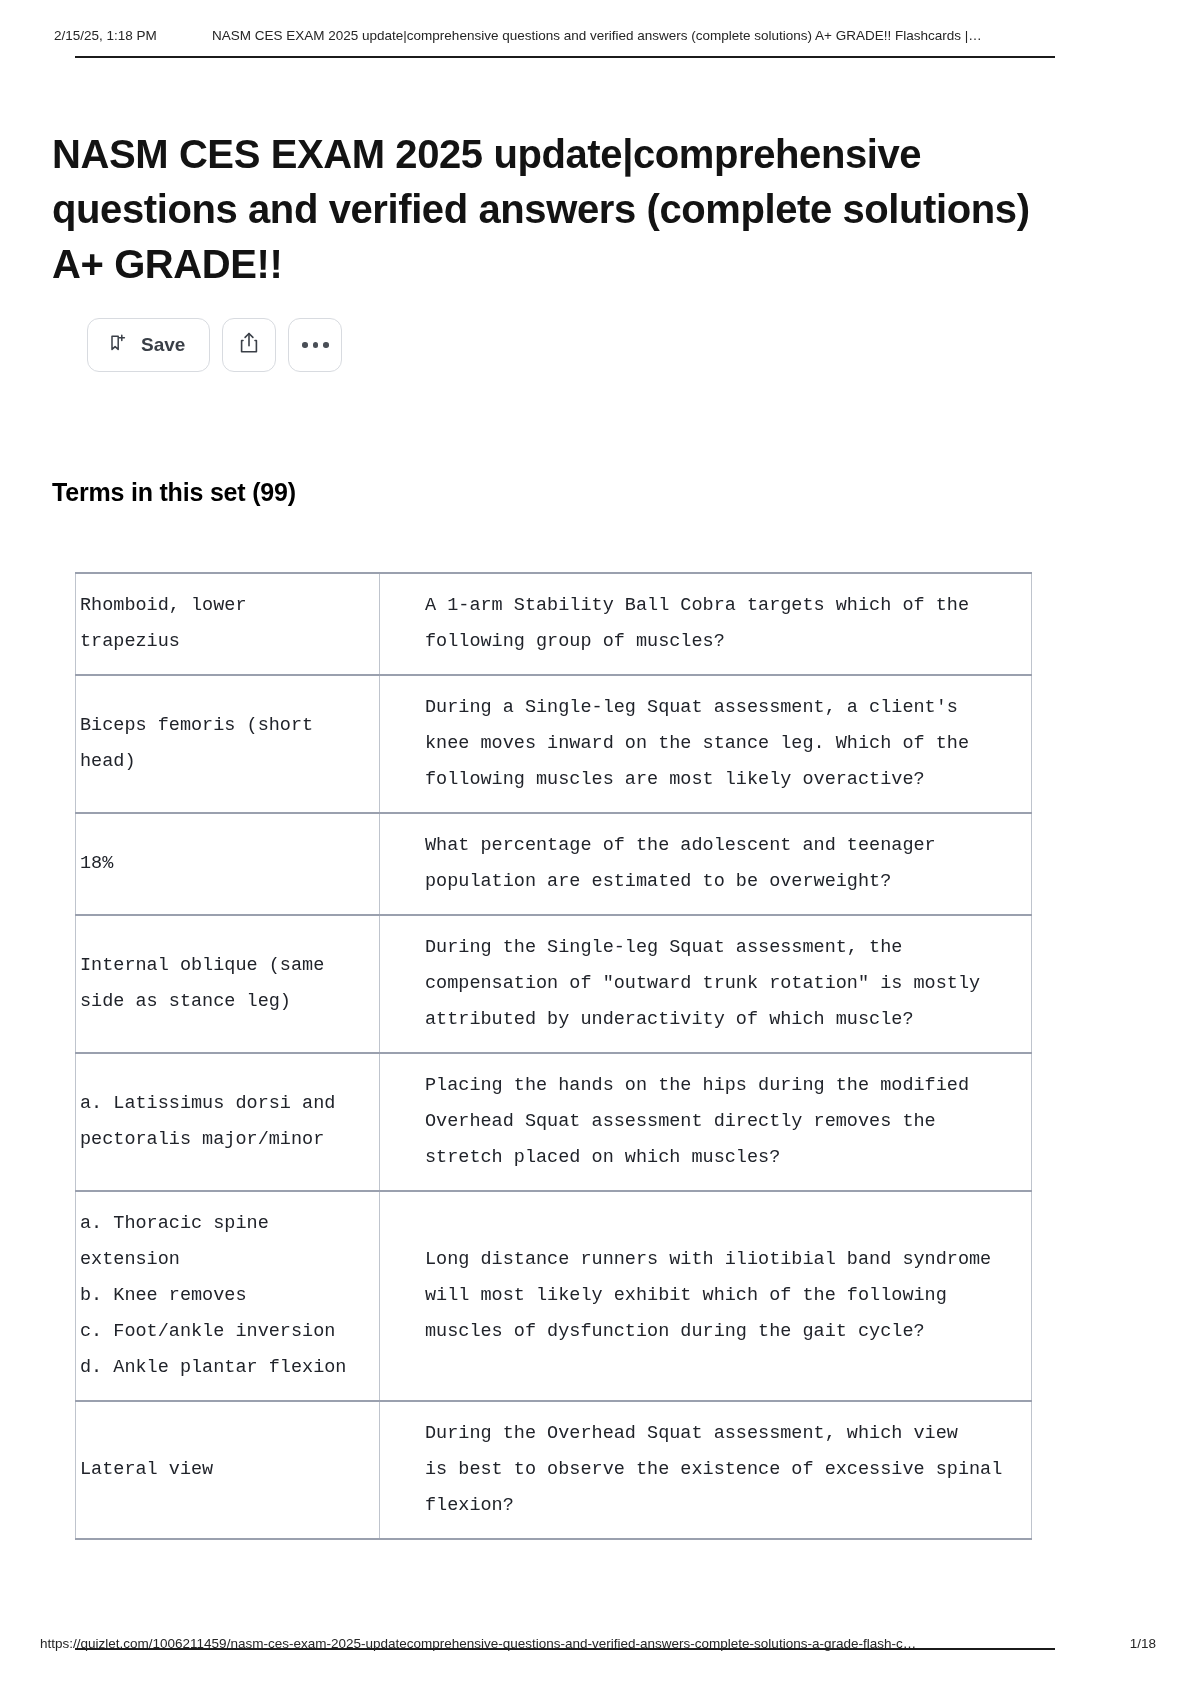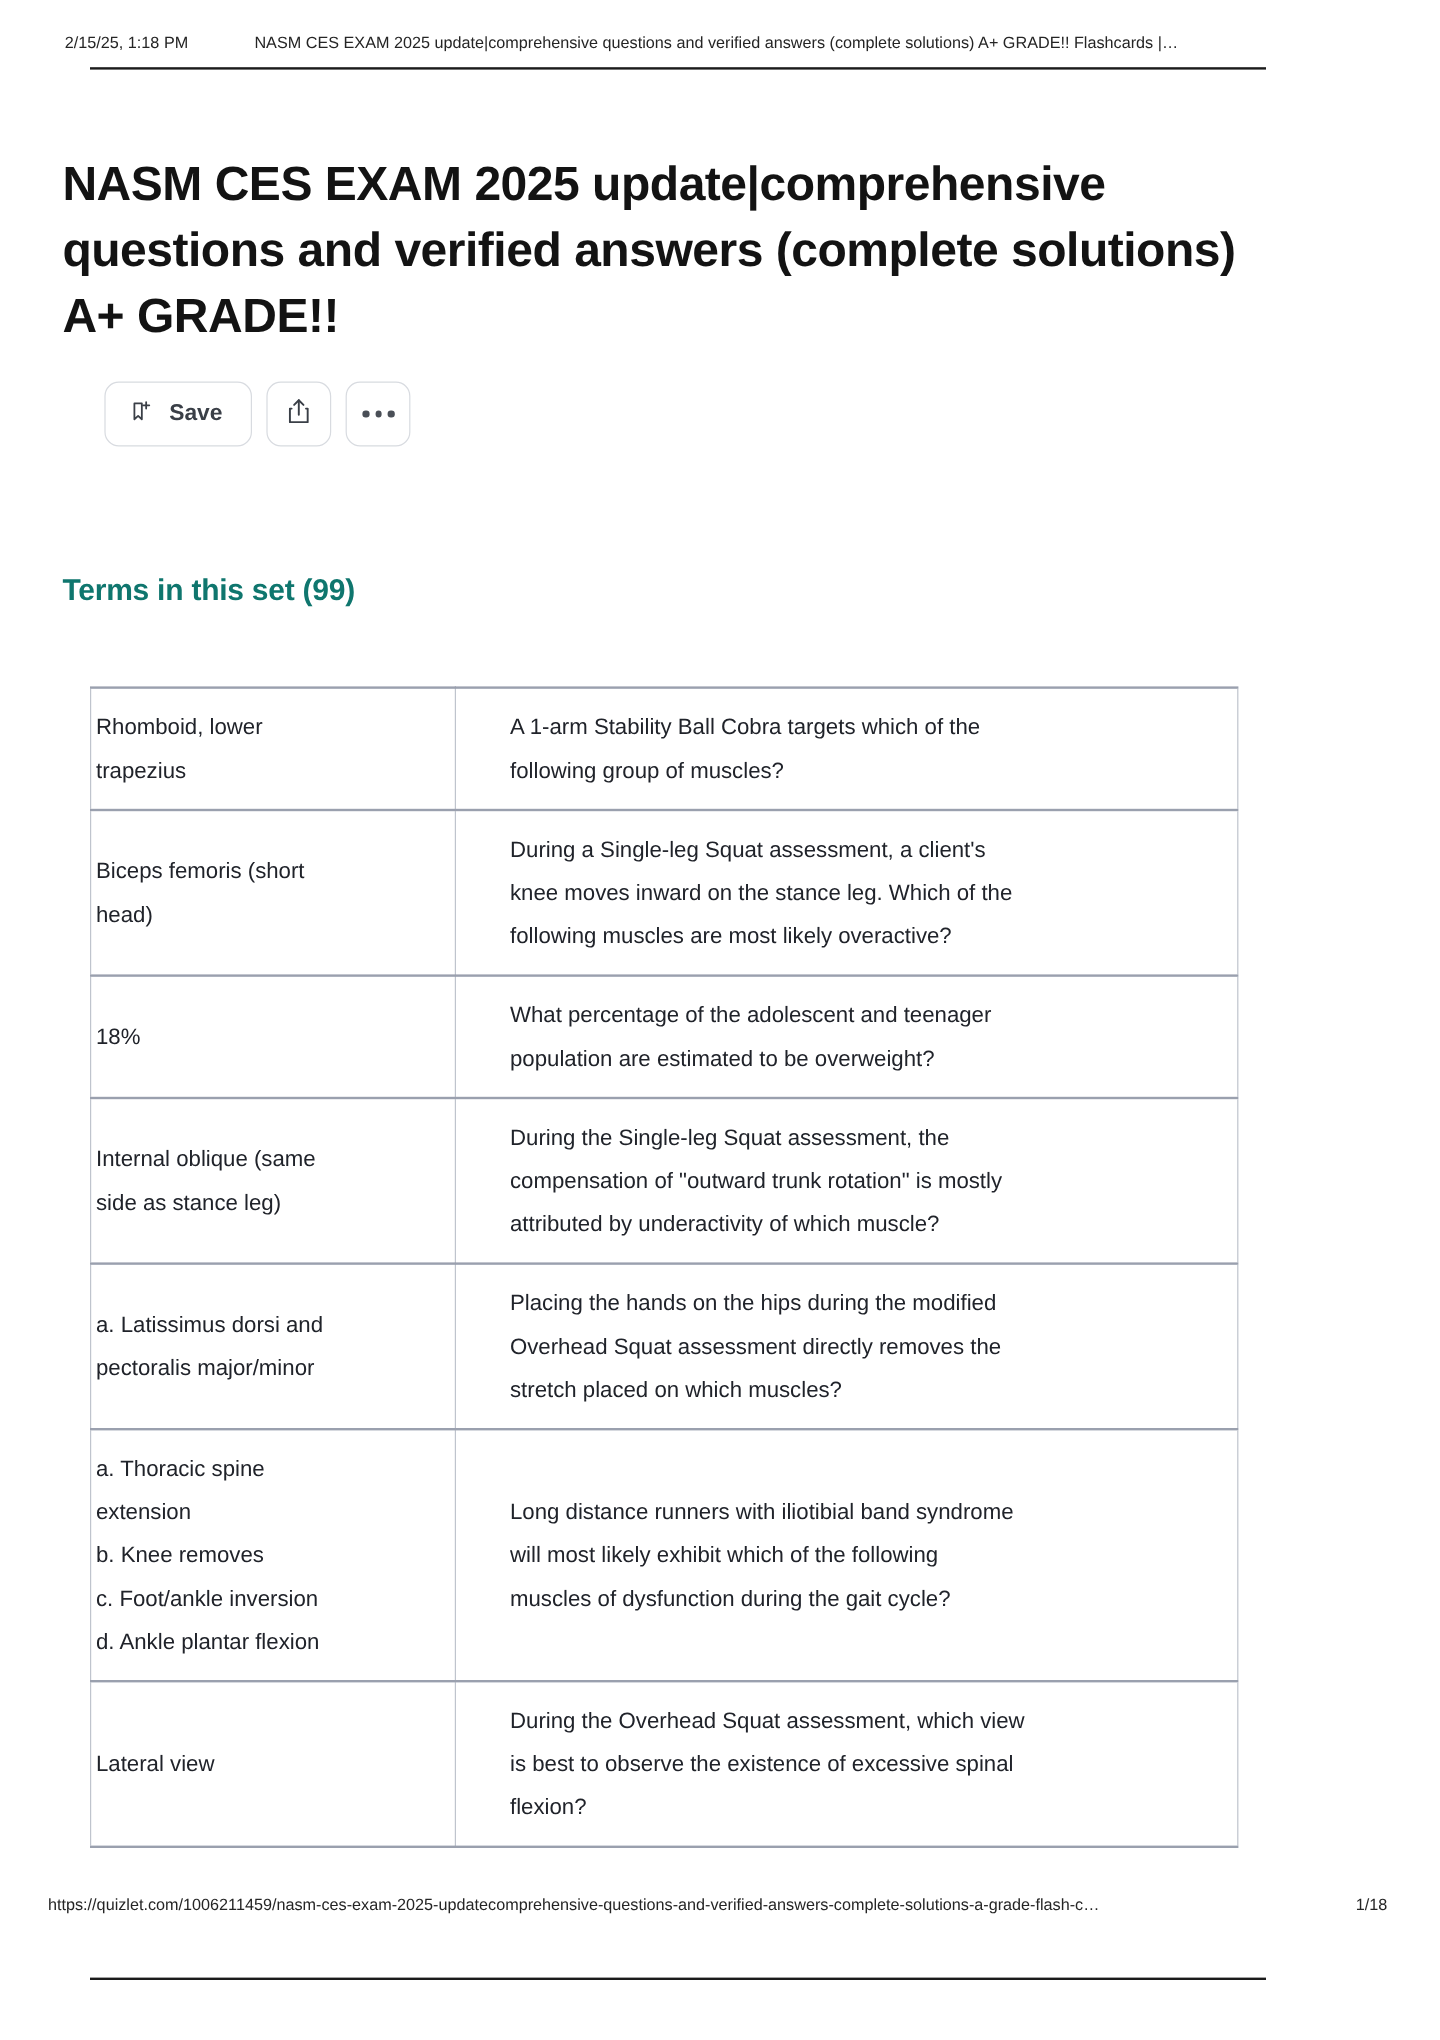--- a/index.html
+++ b/index.html
@@ -121,32 +121,33 @@
     background: #4a4f57;
   }
 
   
   .terms-heading {
     position: absolute;
     left: 52px;
     top: 478px;
     font-size: 25px;
     font-weight: bold;
-    color: #0f766e;
+    color: #000000;
     letter-spacing: -0.2px;
   }
 
   
   .terms-table {
     position: absolute;
     left: 75px;
     top: 572px;
     width: 957px;
     border-collapse: collapse;
     table-layout: fixed;
+    font-family: Liberation Mono, monospace;
   }
   .terms-table tr {
     border-top: 2px solid #9aa0ae;
     border-bottom: 2px solid #9aa0ae;
   }
   .terms-table td {
     vertical-align: middle;
     font-size: 18.5px;
     line-height: 36px;
     color: #20232a;
@@ -165,21 +166,21 @@
   }
   .terms-table .line {
     display: block;
     white-space: pre-wrap;
   }
 
   
   .print-footer {
     position: absolute;
     left: 0;
-    top: 1580px;
+    top: 1636px;
     width: 1196px;
     height: 24px;
   }
   .print-footer .pf-url {
     position: absolute;
     left: 40px;
     top: 0;
     font-size: 13.5px;
     color: #252525;
     white-space: nowrap;

